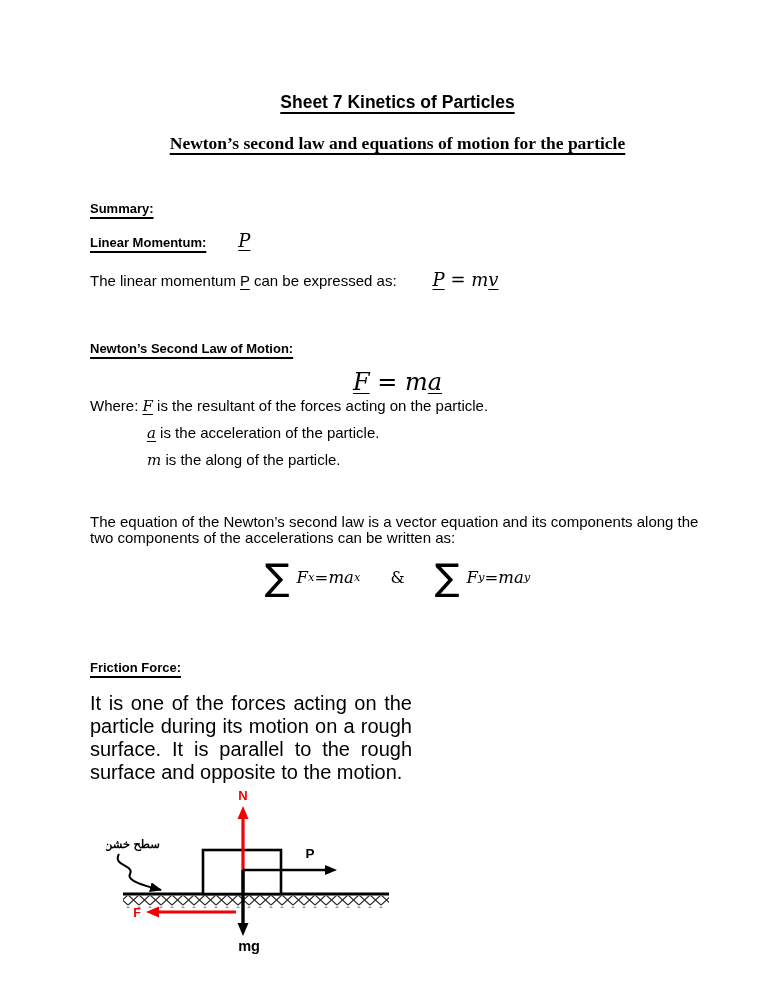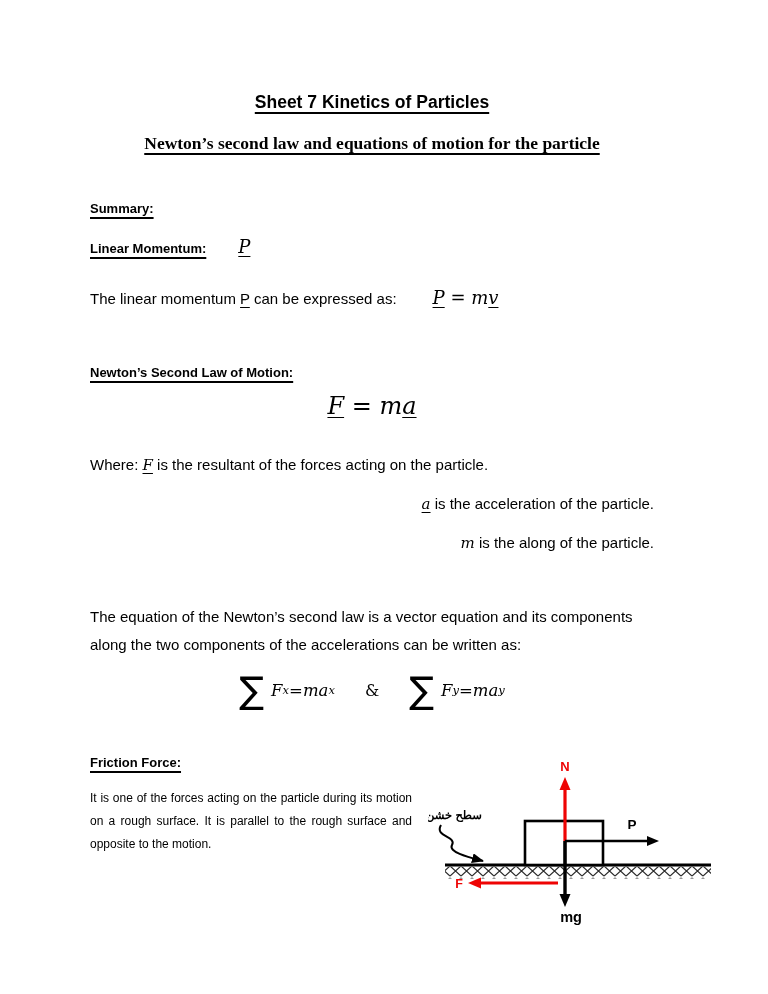--- a/index.html
+++ b/index.html
@@ -4,21 +4,21 @@
 <style>
   * { margin: 0; padding: 0; box-sizing: border-box; }
   html, body { width: 768px; height: 994px; background: #ffffff; overflow: hidden; }
   body {
     font-family: "Liberation Sans", sans-serif;
     color: #000000;
     -webkit-font-smoothing: antialiased;
   }
   .page {
     width: 768px; height: 940px;
-    padding: 91px 114px 0 90px;
+    padding: 91px 63px 0 90px;
     position: relative;
   }
   
   .doc-title {
     text-align: center;
     font-size: 17.5px;
     font-weight: bold;
     line-height: 23px;
   }
   .doc-title + .doc-title { margin-top: 18px; font-family: Liberation Serif, serif; }
@@ -30,43 +30,43 @@
   .sec-heading {
     font-size: 13px;
     font-weight: bold;
   }
   .u-head {
     text-decoration: underline;
     text-decoration-thickness: 1.6px;
     text-underline-offset: 3.5px;
   }
   
-  .line { font-size: 15px; line-height: 28px; }
+  .line { font-size: 15px; line-height: 16px; }
   .math {
     font-family: "DejaVu Serif", serif;
     font-style: italic;
   }
   .math .up { font-style: normal; }
   .ubar {
     text-decoration: underline;
     text-decoration-thickness: 1.4px;
     text-underline-offset: 3px;
   }
   .msym-big { font-size: 18px; }
   
   .mt-summary   { margin-top: 46px; }
   .mt-linmom    { margin-top: 17px; }
   .mt-momline   { margin-top: 21px; }
   .mt-newton    { margin-top: 52px; }
   .mt-fma       { margin-top: 11px; }
-  .mt-where     { margin-top: 30px; }
-  .mt-sub       { margin-top: 11px; text-align: right; }
+  .mt-where     { margin-top: 1px; }
+  .mt-sub       { margin-top: 11px; }
   .mt-comp      { margin-top: 46px; }
   .mt-eqrow     { margin-top: 6px; }
-  .mt-friction  { margin-top: 40px; }
+  .mt-friction  { margin-top: 58px; flex-direction: column; }
   .indent { margin-left: 57px; }
   .gap-lg { margin-left: 32px; }
   .gap-eq { margin-left: 36px; margin-top: 42px; }
   
   .eq-center {
     text-align: center;
     font-size: 24px;
     line-height: 30px;
   }
   .eq-row {
@@ -91,21 +91,21 @@
   }
   .amp {
     font-family: "DejaVu Serif", serif;
     font-size: 16px;
   }
   
   .friction-row { display: flex; align-items: flex-start; }
   .friction-left { width: 322px; flex: 0 0 auto; }
   .friction-para {
     margin-top: 17px;
-    font-size: 12px;
+    font-size: 20px;
     line-height: 23px;
     text-align: justify;
   }
   .diagram-wrap { margin-left: 16px; margin-top: 2px; flex: 1 1 auto; }
   svg text { font-family: "Liberation Sans", sans-serif; }
 </style>
 </head>
 <body>
 
 <div class="page">

